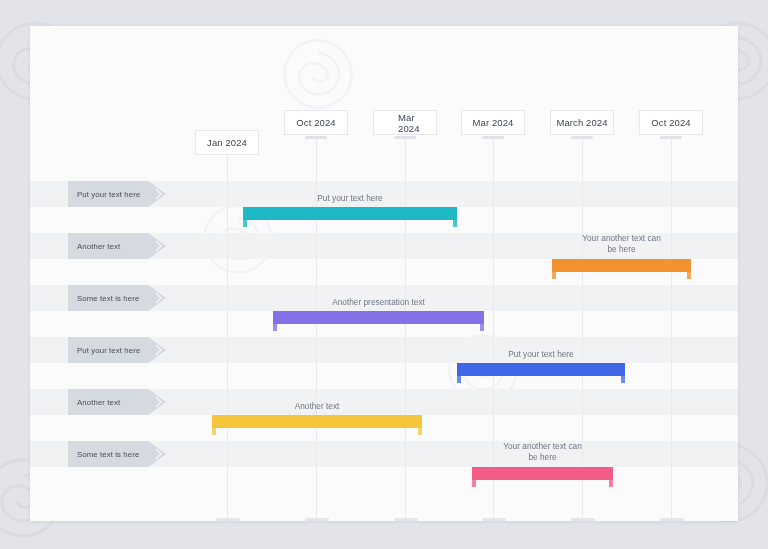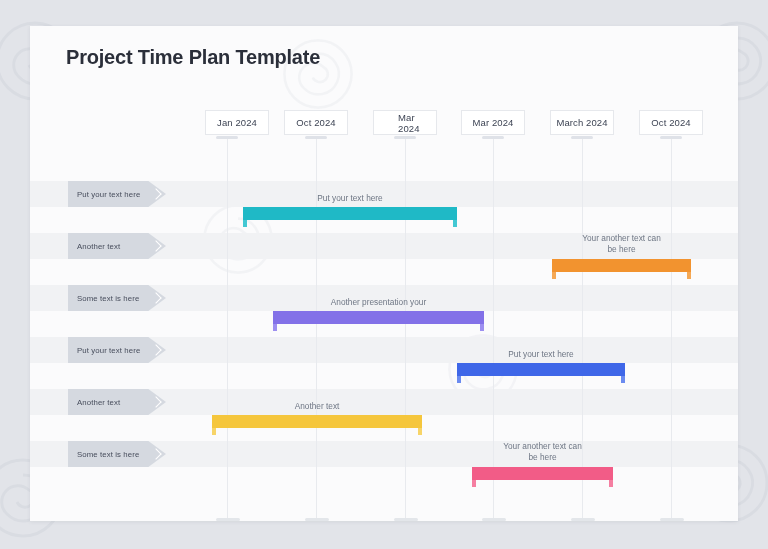--- a/index.html
+++ b/index.html
@@ -140,21 +140,20 @@
   </div>
   <div class="wm" style="left:415px;top:305px;opacity:.26;">
     <svg width="76" height="76" viewBox="0 0 86 86">
         <g fill="none" stroke="#dde0e6" stroke-width="3">
       <circle cx="43" cy="43" r="38"></circle>
       <path d="M43 20 a23 23 0 1 1 -16 39 a16 16 0 1 1 22 -24 a9 9 0 1 1 -12 12"></path>
         </g>
       </svg>
   </div>
 
-  <div id="page-title">Project Time Plan Template</div>
 
   <div id="bands">
       <div class="row-band" style="top: 155px;"></div>
       <div class="row-band" style="top: 207px;"></div>
       <div class="row-band" style="top: 259px;"></div>
       <div class="row-band" style="top: 311px;"></div>
       <div class="row-band" style="top: 363px;"></div>
       <div class="row-band" style="top: 415px;"></div>
     </div>
   <div id="grid">
@@ -171,21 +170,21 @@
       <div class="grid-line" style="left: 463px; background: rgb(232, 234, 238);"></div>
       <div class="grid-foot" style="left: 452px;"></div>
       <div class="month-tick" style="left: 541px;"></div>
       <div class="grid-line" style="left: 552px; background: rgb(232, 234, 238);"></div>
       <div class="grid-foot" style="left: 541px;"></div>
       <div class="month-tick" style="left: 630px;"></div>
       <div class="grid-line" style="left: 641px; background: rgb(232, 234, 238);"></div>
       <div class="grid-foot" style="left: 630px;"></div>
     </div>
   <div id="months">
-      <div class="month-box" style="left: 175px;">
+      <div class="month-box" style="left: 165px; margin-top: 20px;">
         <span>Jan 2024</span>
       </div>
       <div class="month-box" style="left: 254px;">
         <span>Oct 2024</span>
       </div>
       <div class="month-box" style="left: 343px; padding-left: 24px;">
         <span>Mar 2024</span>
       </div>
       <div class="month-box" style="left: 431px;">
         <span>Mar 2024</span>
@@ -235,21 +234,21 @@
         <div class="bar-leg l" style="background: rgb(245, 168, 85);"></div>
         <div class="bar-leg r" style="background: rgb(245, 168, 85);"></div>
       </div>
       <div class="bar-note" style="left: 482px; width: 219px; top: 207px;">Your another text can
 be here</div>
       <div class="bar-wrap" style="left: 243px; top: 285px; width: 211px; height: 20px;">
         <div class="bar" style="background: rgb(131, 113, 232);"></div>
         <div class="bar-leg l" style="background: rgb(157, 143, 240);"></div>
         <div class="bar-leg r" style="background: rgb(157, 143, 240);"></div>
       </div>
-      <div class="bar-note" style="left: 203px; width: 291px; top: 271px;">Another presentation your</div>
+      <div class="bar-note" style="left: 203px; width: 291px; top: 271px;">Another presentation text</div>
       <div class="bar-wrap" style="left: 427px; top: 337px; width: 168px; height: 20px;">
         <div class="bar" style="background: rgb(63, 103, 232);"></div>
         <div class="bar-leg l" style="background: rgb(107, 139, 240);"></div>
         <div class="bar-leg r" style="background: rgb(107, 139, 240);"></div>
       </div>
       <div class="bar-note" style="left: 387px; width: 248px; top: 323px;">Put your text here</div>
       <div class="bar-wrap" style="left: 182px; top: 389px; width: 210px; height: 20px;">
         <div class="bar" style="background: rgb(245, 198, 60);"></div>
         <div class="bar-leg l" style="background: rgb(247, 212, 104);"></div>
         <div class="bar-leg r" style="background: rgb(247, 212, 104);"></div>

